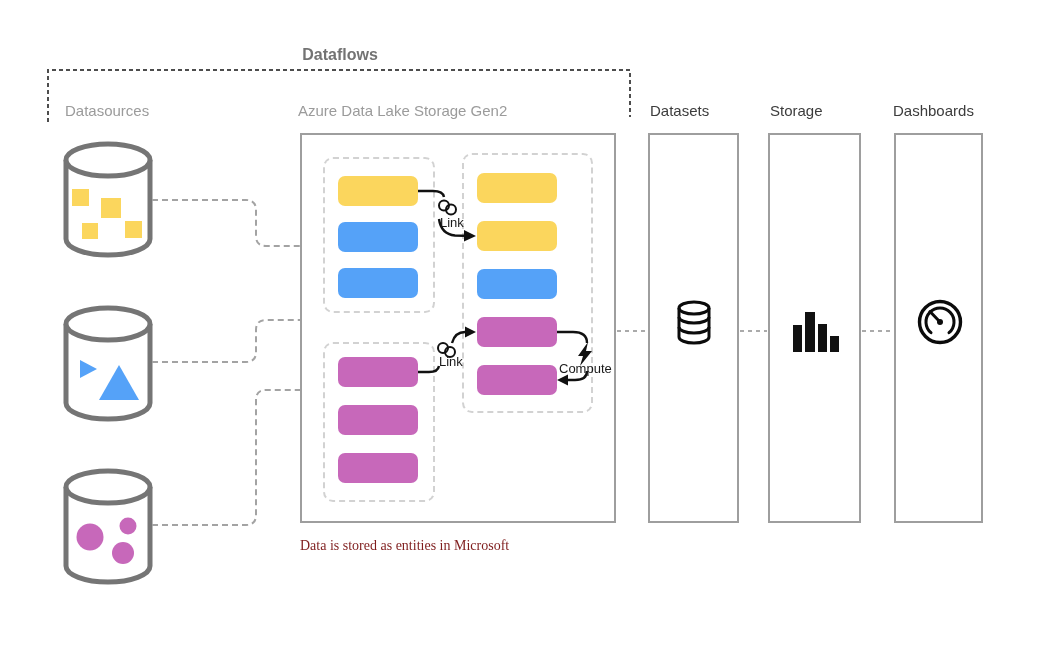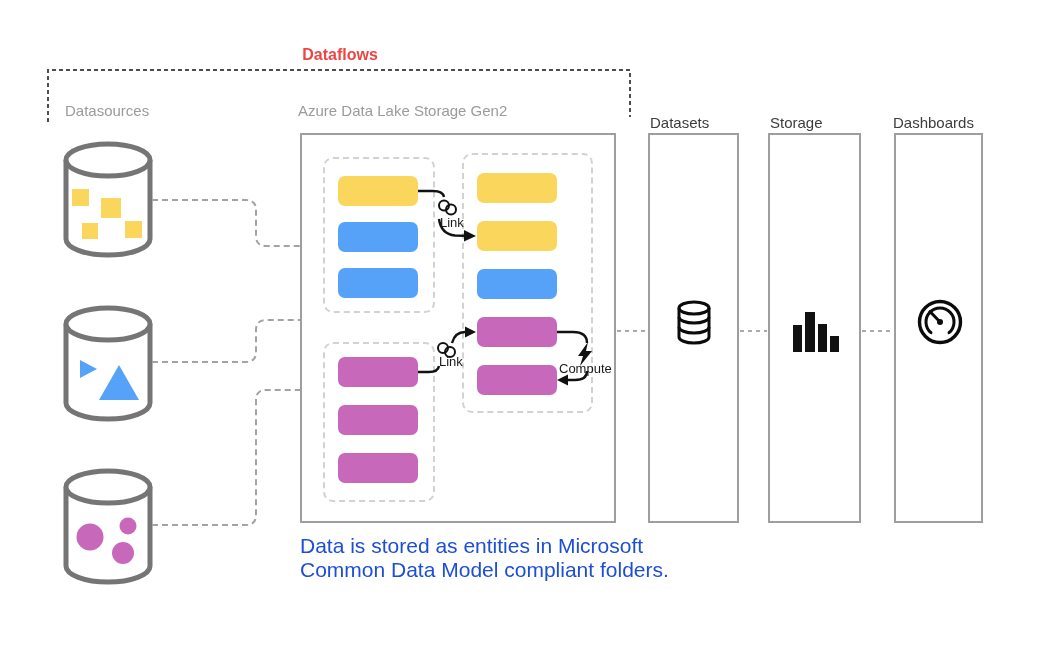--- a/index.html
+++ b/index.html
@@ -1,40 +1,40 @@
 <!DOCTYPE html>
 <html><head>
 <meta charset="utf-8">
 <style>
   html,body{margin:0;padding:0;}
   body{
     width:1055px;height:651px;position:relative;background:#ffffff;
     font-family:"Liberation Sans",sans-serif;overflow:hidden;
   }
   .abs{position:absolute;}
-  #title{left:240px;top:46px;width:200px;text-align:center;font-size:16px;font-weight:bold;color:#ef4444;}
+  #title{left:240px;top:46px;width:200px;text-align:center;font-size:16px;font-weight:bold;color:#737373;}
   .sec-label{font-size:15px;white-space:nowrap;}
   .gray-label{color:#9b9b9b;}
-  .dark-label{color:#3c3c3c;margin-top:12px;}
+  .dark-label{color:#3c3c3c;}
   .box{position:absolute;border:2px solid #9e9e9e;background:#ffffff;box-sizing:border-box;}
   #adls-box{left:300px;top:133px;width:316px;height:390px;}
   #datasets-box{left:648px;top:133px;width:91px;height:390px;}
   #reports-box{left:768px;top:133px;width:93px;height:390px;}
   #dashboards-box{left:894px;top:133px;width:89px;height:390px;}
   .group{
     position:absolute;border:2px dashed #d2d2d2;border-radius:10px;background:#ffffff;
     box-sizing:border-box;display:flex;flex-direction:column;align-items:flex-start;
   }
   #group-0{left:323px;top:157px;width:112px;height:156px;padding:17px 0 0 13px;gap:16px;}
   #group-1{left:323px;top:342px;width:112px;height:160px;padding:13px 0 0 13px;gap:18px;}
   #group-2{left:462px;top:153px;width:131px;height:260px;padding:18px 0 0 13px;gap:18px;}
   .bar{width:80px;height:30px;border-radius:7px;flex:0 0 auto;}
   .cyl{position:absolute;overflow:visible;}
   .cylbody{fill:#ffffff;stroke:#757575;stroke-width:5;}
-  #caption{left:300px;top:534px;font-size:21px;line-height:24px;color:#1d4ed8;}
+  #caption{left:300px;top:534px;font-size:14px;line-height:24px;color:#7f1d1d;font-family:Liberation Serif, serif;}
   #overlay{position:absolute;left:0;top:0;pointer-events:none;}
   .dotted{fill:none;stroke:#4d4d4d;stroke-width:2;stroke-dasharray:4 3;}
   .dashed{fill:none;stroke:#a3a3a3;stroke-width:2;stroke-dasharray:6 4;}
   .dashed2{fill:none;stroke:#aaaaaa;stroke-width:2;stroke-dasharray:4 4;}
   .blk{fill:none;stroke:#111111;stroke-width:2.4;}
   .blk-thin{fill:none;stroke:#111111;stroke-width:2;}
   .ah{fill:#111111;stroke:none;}
   .anno{font-size:13px;fill:#1a1a1a;font-family:"Liberation Sans",sans-serif;}
   .outicon{fill:none;stroke:#0b0b0b;stroke-width:3;}
 </style>
@@ -91,21 +91,20 @@
 <svg class="cyl" style="left:62px;top:467px;" width="92" height="118" viewBox="0 0 92 118">
   <path class="cylbody" d="M4,20 V99 A42,16 0 0 0 88,99 V20"></path>
   <ellipse class="cylbody" cx="46" cy="20" rx="42" ry="16"></ellipse>
   <circle cx="28" cy="70" r="13.5" fill="#C768BA"></circle>
   <circle cx="66" cy="59" r="8.5" fill="#C768BA"></circle>
   <circle cx="61" cy="86" r="11" fill="#C768BA"></circle>
 </svg>
 
 <div class="abs" id="caption">
   <div>Data is stored as entities in Microsoft</div>
-  <div>Common Data Model compliant folders.</div>
 </div>
 
 <svg id="overlay" width="1055" height="651" viewBox="0 0 1055 651">
 
   <path class="dotted" d="M48,122 L48,70 L630,70 L630,117"></path>
 
   <path class="dashed" d="M152,200 H246 Q256,200 256,210 V236 Q256,246 266,246 H300"></path>
   <path class="dashed" d="M152,362 H246 Q256,362 256,352 V330 Q256,320 266,320 H300"></path>
   <path class="dashed" d="M152,525 H246 Q256,525 256,515 V400 Q256,390 266,390 H300"></path>
 

